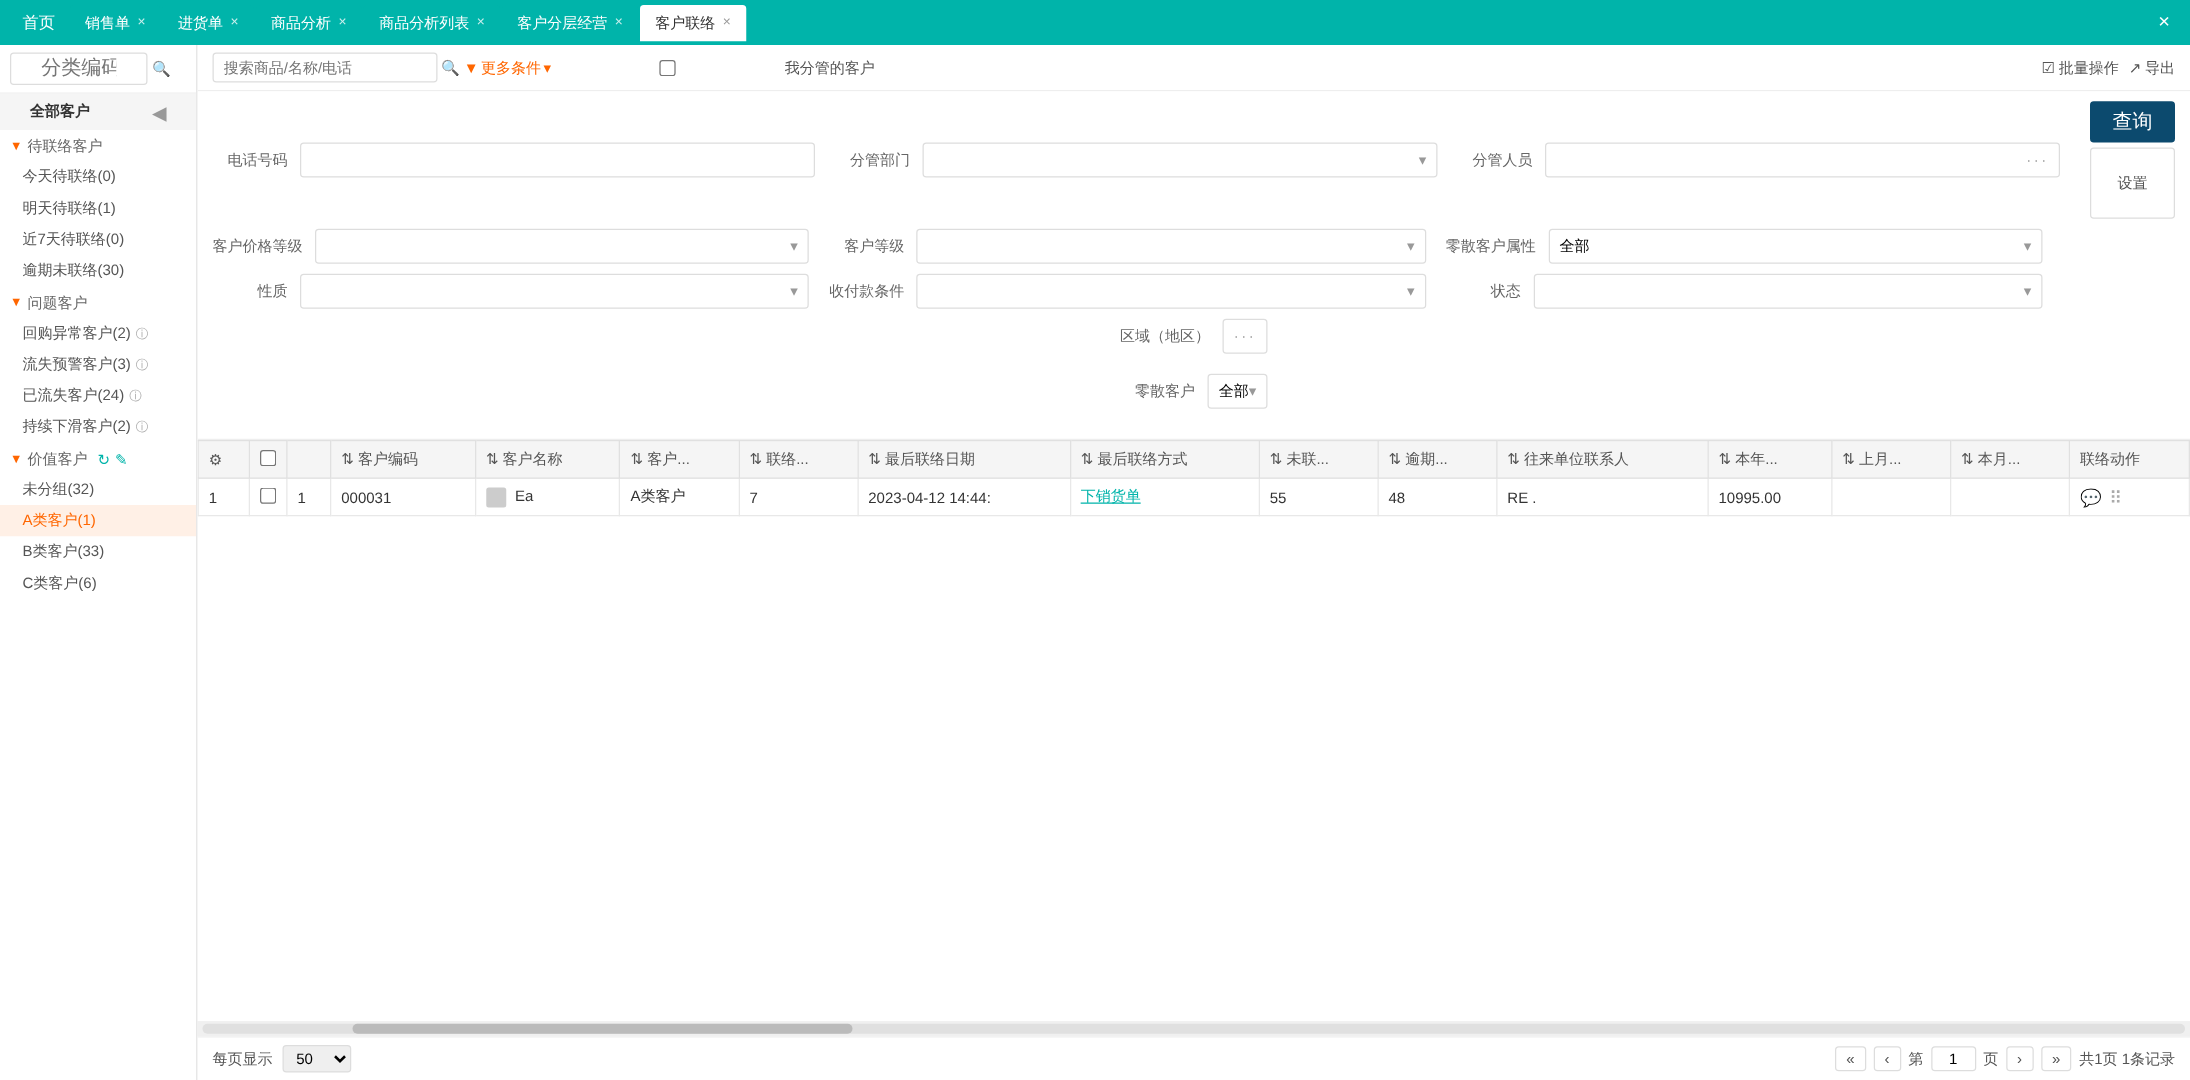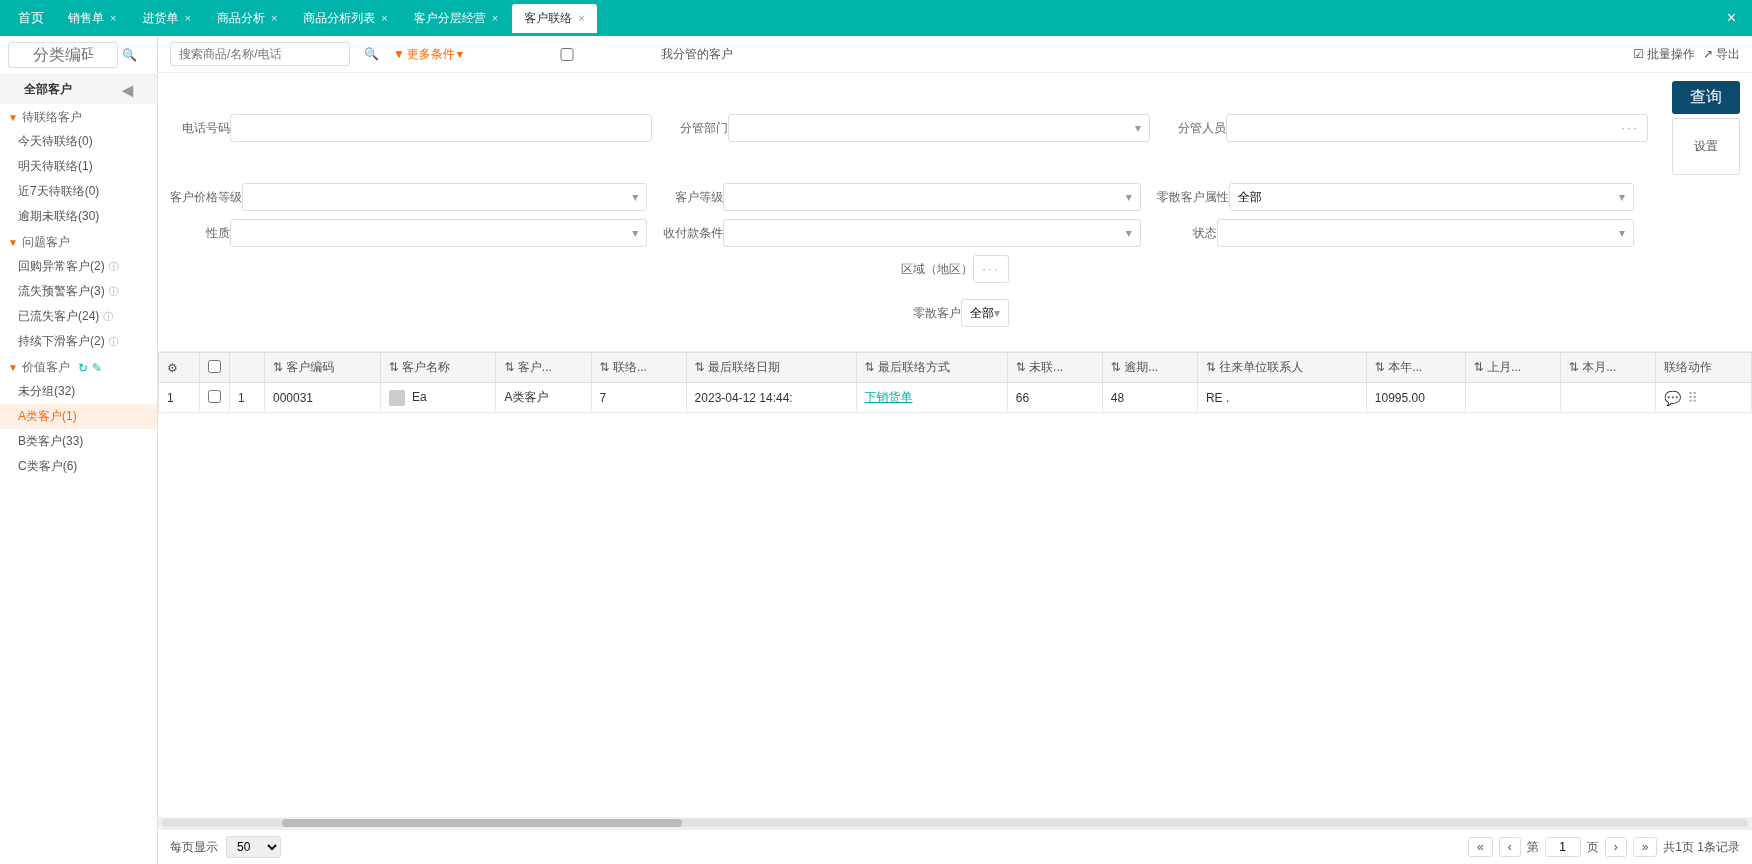--- a/index.html
+++ b/index.html
@@ -124,21 +124,21 @@
       background: #f5f5f5;
       overflow: hidden;
     }
 
     
     .filter-bar {
       background: #fff;
       padding: 6px 12px;
       display: flex;
       align-items: center;
-      gap: 14px;
+      gap: 3px;
       border-bottom: 1px solid #eee;
     }
     .filter-bar input {
       border: 1px solid #ddd;
       border-radius: 3px;
       padding: 4px 8px;
       width: 180px;
       font-size: 12px;
       outline: none;
     }
@@ -179,21 +179,21 @@
     .filter-row {
       display: flex;
       align-items: center;
       gap: 16px;
       margin-bottom: 8px;
     }
     .filter-row:last-child { margin-bottom: 0; flex-direction: column; }
     .filter-field {
       display: flex;
       align-items: center;
-      gap: 0;
+      gap: 10px;
       flex: 1;
     }
     .filter-field label {
       color: #666;
       white-space: nowrap;
       min-width: 60px;
       text-align: right;
     }
     .filter-field .field-input {
       flex: 1;
@@ -614,21 +614,21 @@
             <td>
               <span style="display:inline-block; width:16px; height:16px; background:#ccc; border-radius:2px; vertical-align:middle; margin-right:4px;"></span>
               <span>Ea</span>
             </td>
             <td>A类客户</td>
             <td>7</td>
             <td>2023-04-12 14:44:</td>
             <td>
               <span class="link-text">下销货单</span>
             </td>
-            <td>66</td>
+            <td>55</td>
             <td>48</td>
             <td>RE .</td>
             <td>10995.00</td>
             <td></td>
             <td></td>
             <td>
               <div class="action-icons">
                 <span class="action-icon" title="联络">💬</span>
                 <span class="action-icon" title="二维码">⠿</span>
               </div>

